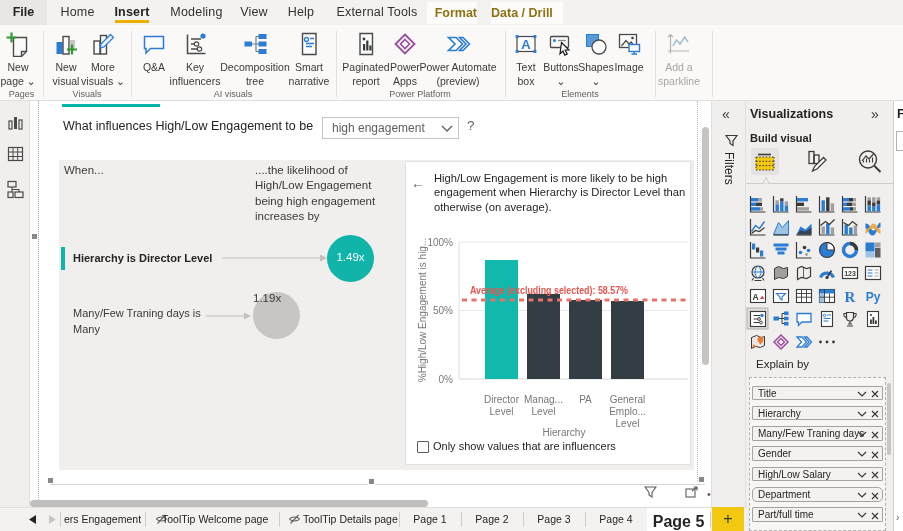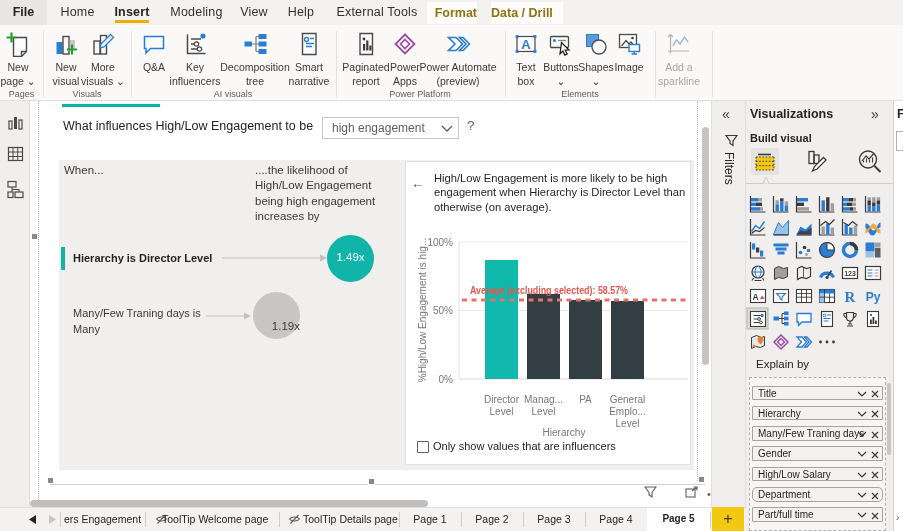--- a/index.html
+++ b/index.html
@@ -259,21 +259,21 @@
 <div class="a" style="left:327px;top:235px;width:47px;height:47px;background:#10b4a9;border-radius:50%"></div>
 <div class="a" style="left:327px;top:251px;width:47px;height:14px;font-size:11.5px;color:#fff;text-align:center">1.49x</div>
 <div class="a" style="left:73px;top:306px;width:135px;height:32px;font-size:11px;line-height:15.5px;color:#3b3a39">Many/Few Traning days is Many</div>
 <div class="a" style="left:206px;top:288px;width:46px;height:56px;">
     <svg width="46" height="56">
       <path d="M0 28h38" stroke="#c3c1bf" stroke-width="1"></path>
       <path d="M38 24.5l7 3.5-7 3.5z" fill="#c3c1bf"></path>
     </svg>
   </div>
 <div class="a" style="left:253px;top:292px;width:47px;height:47px;background:#c7c6c5;border-radius:50%"></div>
-<div class="a" style="left:253px;top:320px;width:47px;height:14px;font-size:11.5px;color:#3b3a39;text-align:right">1.19x</div>
+<div class="a" style="left:253px;top:292px;width:47px;height:14px;font-size:11.5px;color:#3b3a39;text-align:left">1.19x</div>
 <div class="a" style="left:405px;top:161px;width:286px;height:304px;background:#fff;border:1px solid #e3e2e1"></div>
 <div class="a" style="left:411px;top:175px;width:18px;height:16px;font-size:14px;color:#605e5c">←</div>
 <div class="a" style="left:434px;top:171px;width:256px;height:48px;font-size:11.2px;line-height:14.4px;color:#252423">High/Low Engagement is more likely to be high engagement when Hierarchy is Director Level than otherwise (on average).</div>
 <div class="a" style="left:406px;top:228px;width:284px;height:226px;">
     <svg width="284" height="226" viewBox="0 0 284 226">
       <path d="M53 14H282" stroke="#e8e8e8" stroke-width="1"></path>
       <path d="M53 82.5H282" stroke="#e8e8e8" stroke-width="1"></path>
       <path d="M53 151H282" stroke="#d8d8d8" stroke-width="1"></path>
       <path d="M53 14V151" stroke="#e0e0e0" stroke-width="1"></path>
       <text x="47" y="18" font-size="10" fill="#777" text-anchor="end">100%</text>
@@ -356,21 +356,21 @@
       <path d="M1.5 6c2-2.6 8-2.6 10 0-2 2.6-8 2.6-10 0z" fill="none" stroke="#605e5c" stroke-width="1.1"></path>
       <path d="M2.5 10.5l8-8.5" stroke="#605e5c" stroke-width="1.1"></path>
     </svg>
   </div>
 <div class="a" style="left:303px;top:513px;width:95px;height:15px;font-size:10.5px;color:#252423;white-space:nowrap">ToolTip Details page</div>
 <div class="a" style="left:399px;top:513px;width:62px;height:15px;font-size:10.5px;color:#252423;text-align:center">Page 1</div>
 <div class="a" style="left:461px;top:513px;width:62px;height:15px;font-size:10.5px;color:#252423;text-align:center">Page 2</div>
 <div class="a" style="left:523px;top:513px;width:62px;height:15px;font-size:10.5px;color:#252423;text-align:center">Page 3</div>
 <div class="a" style="left:585px;top:513px;width:62px;height:15px;font-size:10.5px;color:#252423;text-align:center">Page 4</div>
 <div class="a" style="left:647px;top:508px;width:63px;height:23px;background:#fff"></div>
-<div class="a" style="left:647px;top:513px;width:63px;height:15px;font-size:10px;font-weight:bold;color:#252423;text-align:center">Page 5</div>
+<div class="a" style="left:647px;top:513px;width:63px;height:15px;font-size:16px;font-weight:bold;color:#252423;text-align:center">Page 5</div>
 <div class="a" style="left:712px;top:507px;width:32px;height:24px;background:#f2c811"></div>
 <div class="a" style="left:712px;top:510px;width:32px;height:18px;font-size:16px;color:#3b3a39;text-align:center;line-height:18px">+</div>
 <div class="a" style="left:711px;top:101px;width:35px;height:406px;background:#f0efee;border-left:1px solid #e1dfdd;border-right:1px solid #e1dfdd"></div>
 <div class="a" style="left:722px;top:106px;width:16px;height:16px;font-size:14px;color:#3b3a39">«</div>
 <div class="a" style="left:725px;top:134px;width:13px;height:13px;">
     <svg width="13" height="13">
       <path d="M1 1.5h11L8 7v4.5L5 9.5V7z" fill="none" stroke="#3b3a39" stroke-width="1.2"></path>
     </svg>
   </div>
 <div class="a" style="left:722px;top:152px;width:16px;height:70px;">

